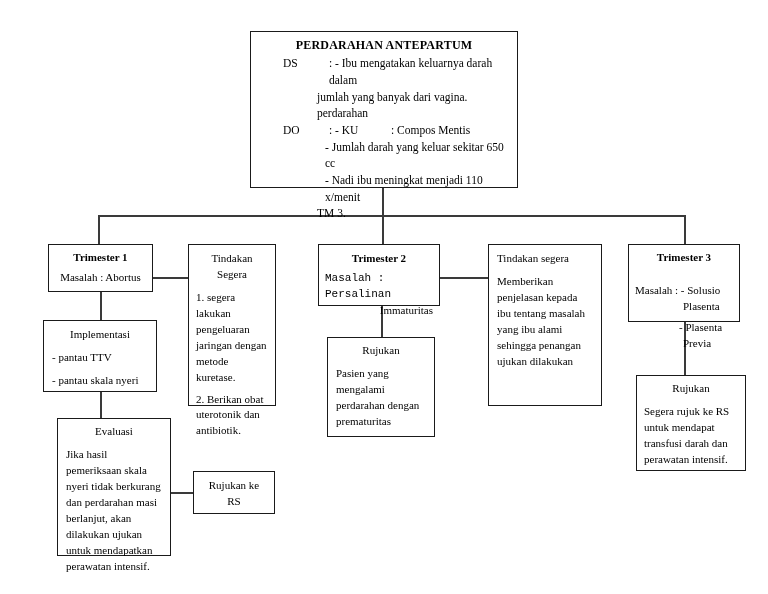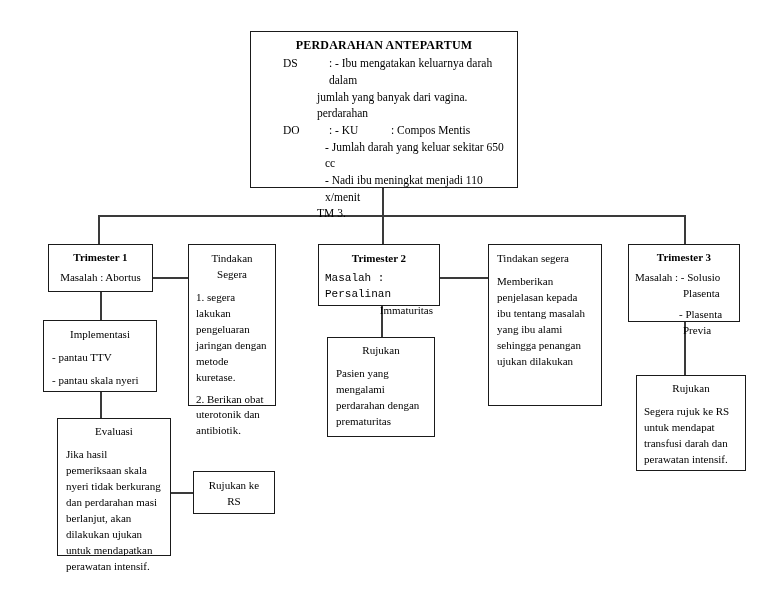--- a/index.html
+++ b/index.html
@@ -198,21 +198,21 @@
   <div class="box" id="box-tind2">
     <div class="pad">
       <span class="ln">Tindakan segera</span>
       <span class="ln mt">Memberikan penjelasan kepada ibu tentang masalah yang ibu alami sehingga penangan ujukan dilakukan</span>
     </div>
   </div>
 
   <div class="box" id="box-t3">
     <div class="pad">
       <span class="ttl">Trimester 3</span>
-      <span class="ln" style="margin-top:4px;">Masalah : - Solusio</span>
+      <span class="ln" style="margin-top:17px;">Masalah : - Solusio</span>
       <span class="ln" style="padding-left:48px;">Plasenta</span>
       <span class="ln" style="padding-left:44px; margin-top:5px;">- Plasenta</span>
       <span class="ln" style="padding-left:48px;">Previa</span>
     </div>
   </div>
 
   <div class="box" id="box-ruj3">
     <div class="pad">
       <span class="ttl-plain">Rujukan</span>
       <span class="ln mt">Segera rujuk ke RS untuk mendapat transfusi darah dan perawatan  intensif.</span>

